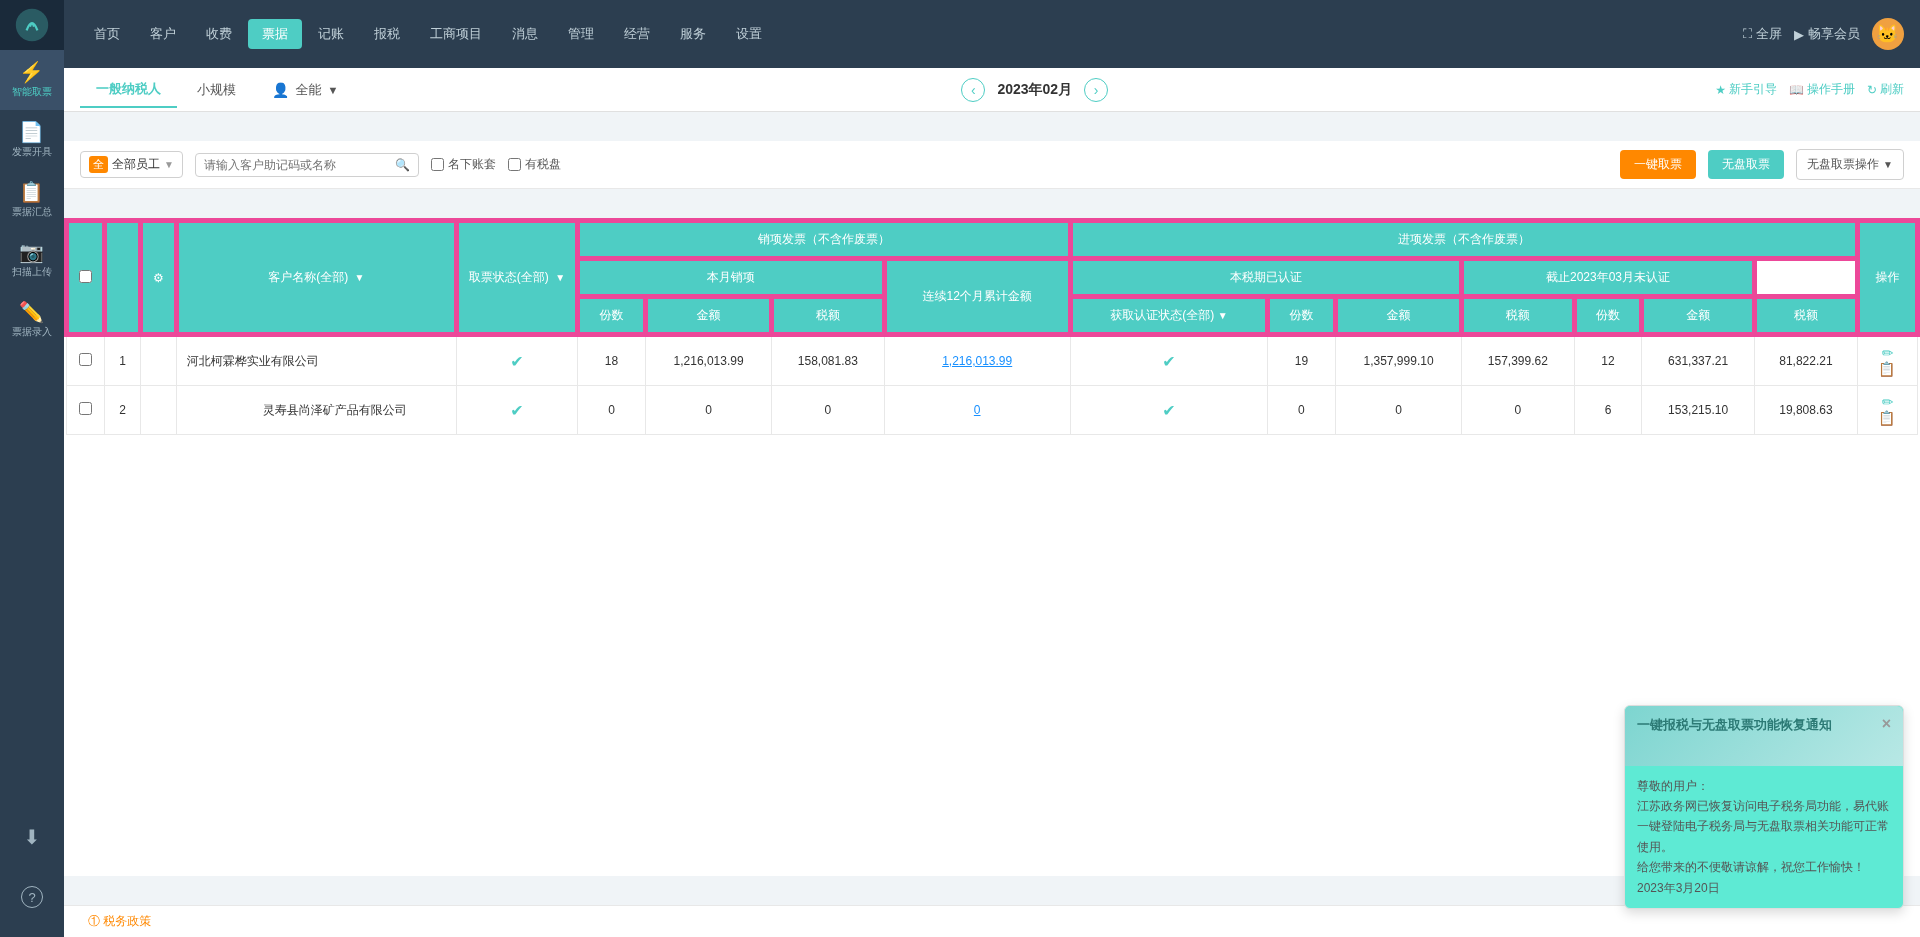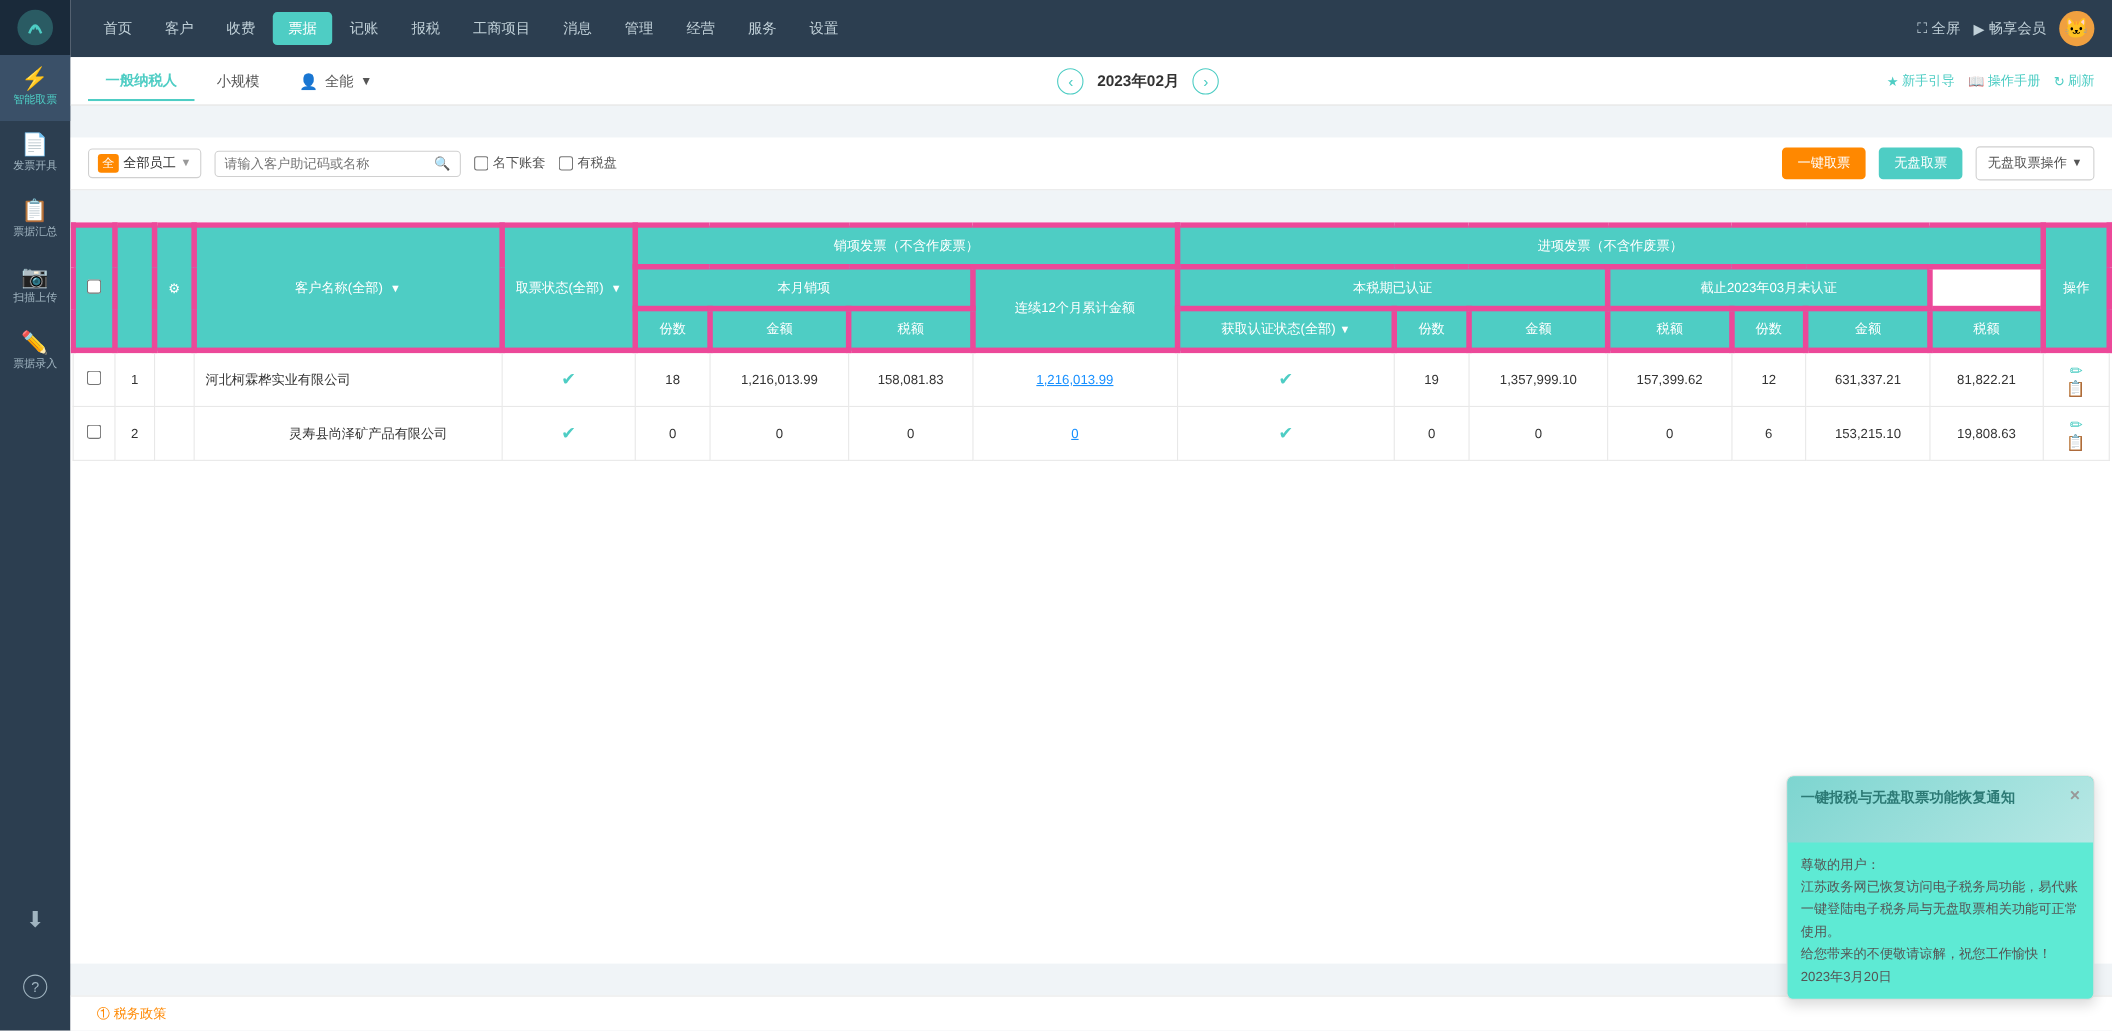--- a/index.html
+++ b/index.html
@@ -53,21 +53,21 @@
     
     .main-content {
       flex: 1;
       display: flex;
       flex-direction: column;
       overflow: hidden;
     }
 
     
     .top-nav {
-      height: 52px;
+      height: 68px;
       background: #2c3e50;
       display: flex;
       align-items: center;
       padding: 0 16px;
       gap: 2px;
       flex-shrink: 0;
     }
     .nav-item {
       color: #c0d0d8;
       padding: 6px 14px;

